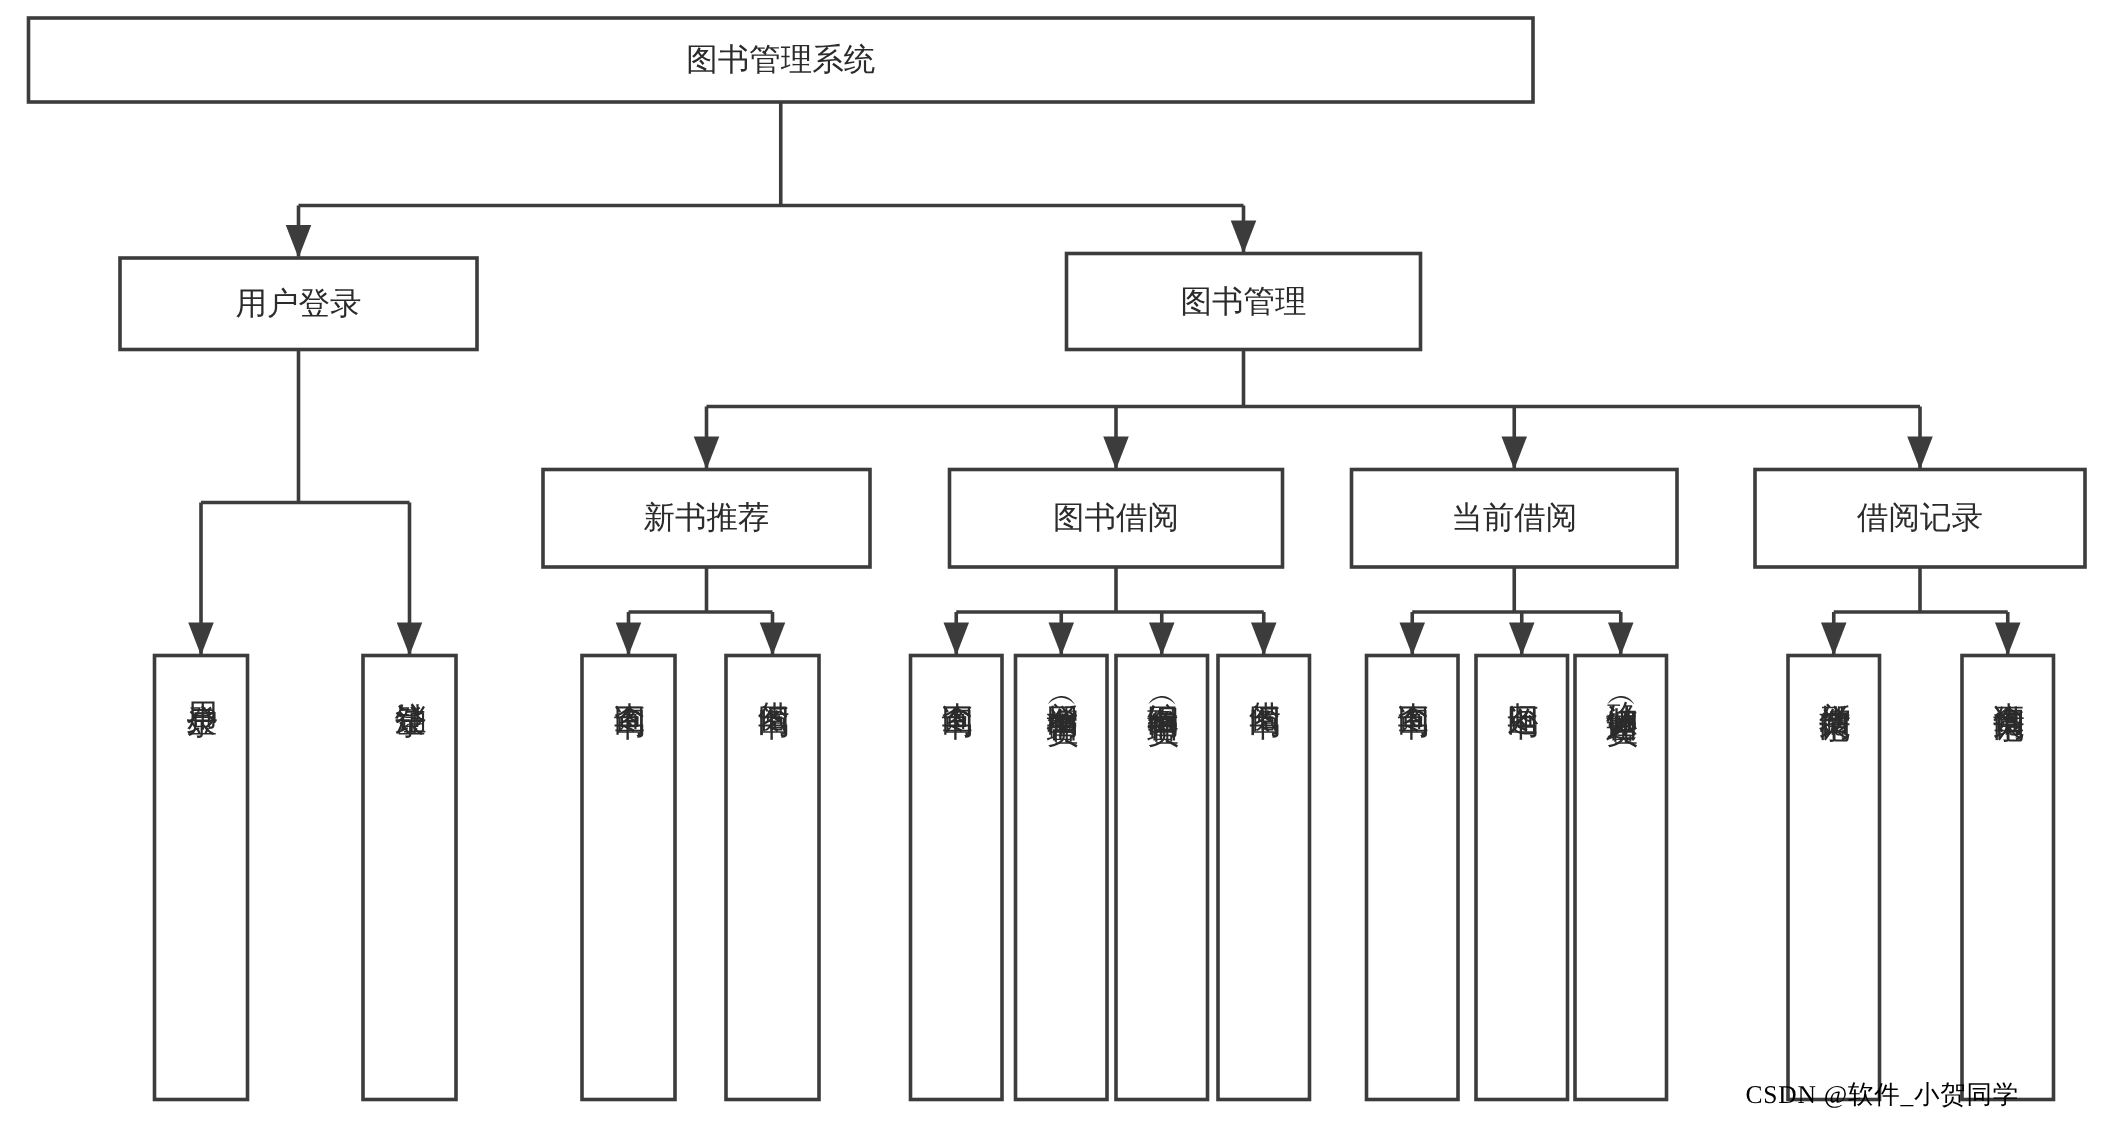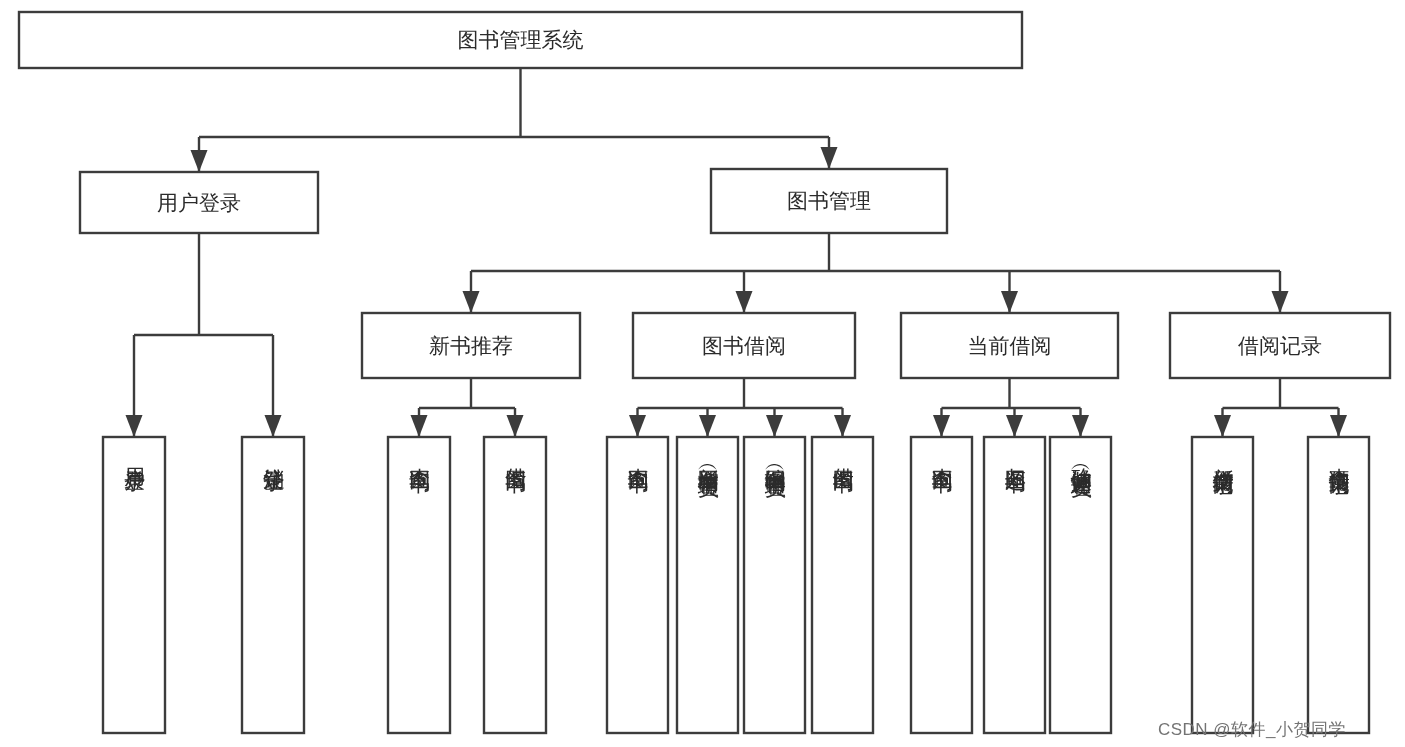--- a/index.html
+++ b/index.html
@@ -60,23 +60,23 @@
     color: #2b2b2b;
     white-space: nowrap;
     transform: translateX(-50%);
     text-align: left;
     pointer-events: none;
   }
   .watermark {
     position: absolute;
     right: 8px;
     bottom: 6px;
-    font-family: Liberation Sans, sans-serif;
+    font-family: Liberation Serif, serif;
     font-size: 17px;
-    color: #737373;
+    color: #000000;
     letter-spacing: 0.5px;
     white-space: nowrap;
   }
 </style>
 </head>
 <body>
 
 <div id="diagram-root">
 
   <svg id="flow-svg" viewBox="0 0 1405 747">

